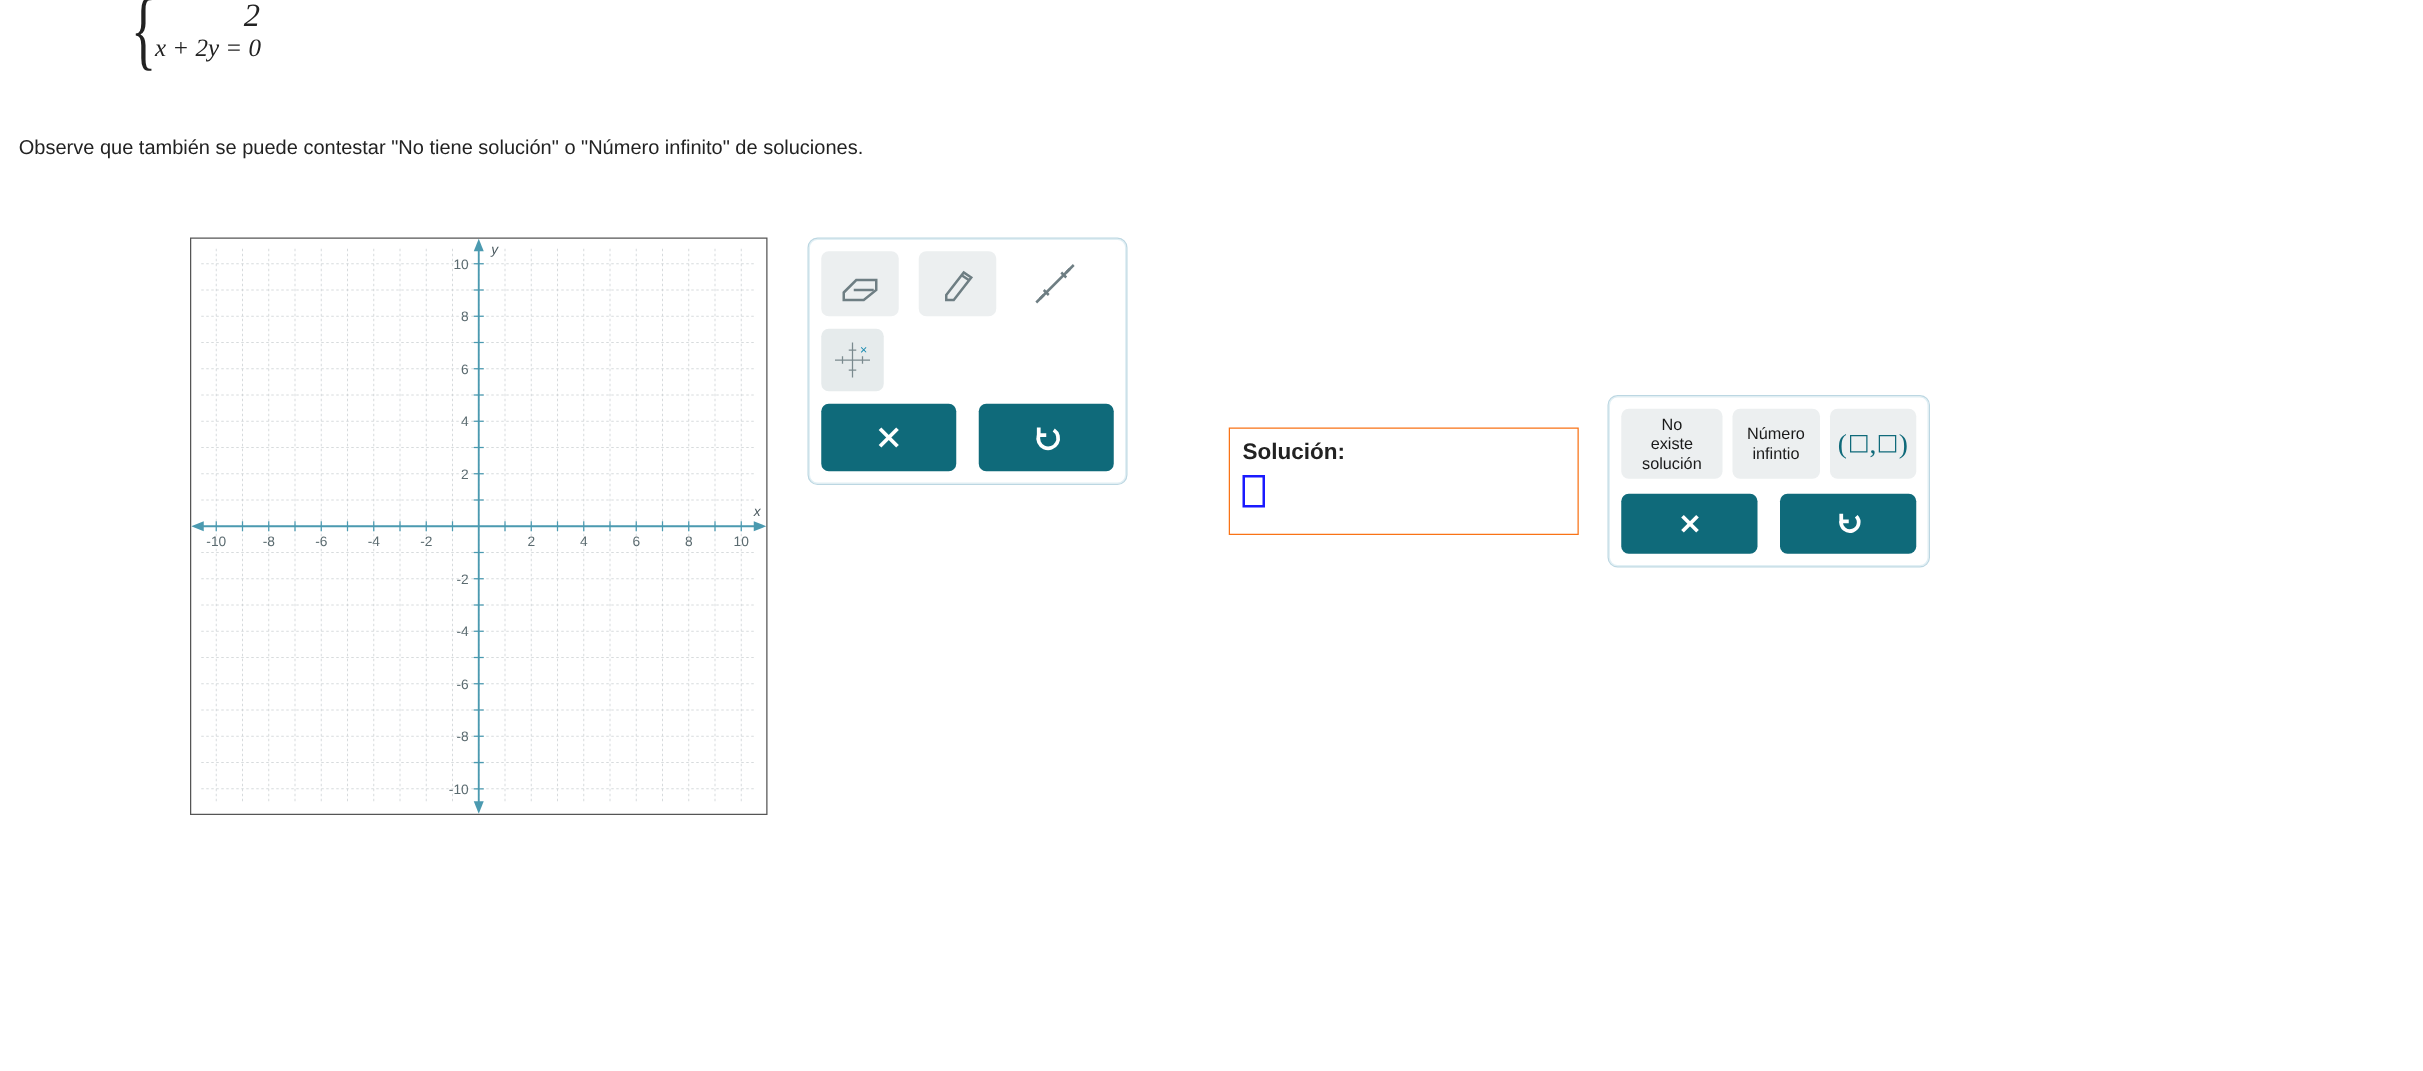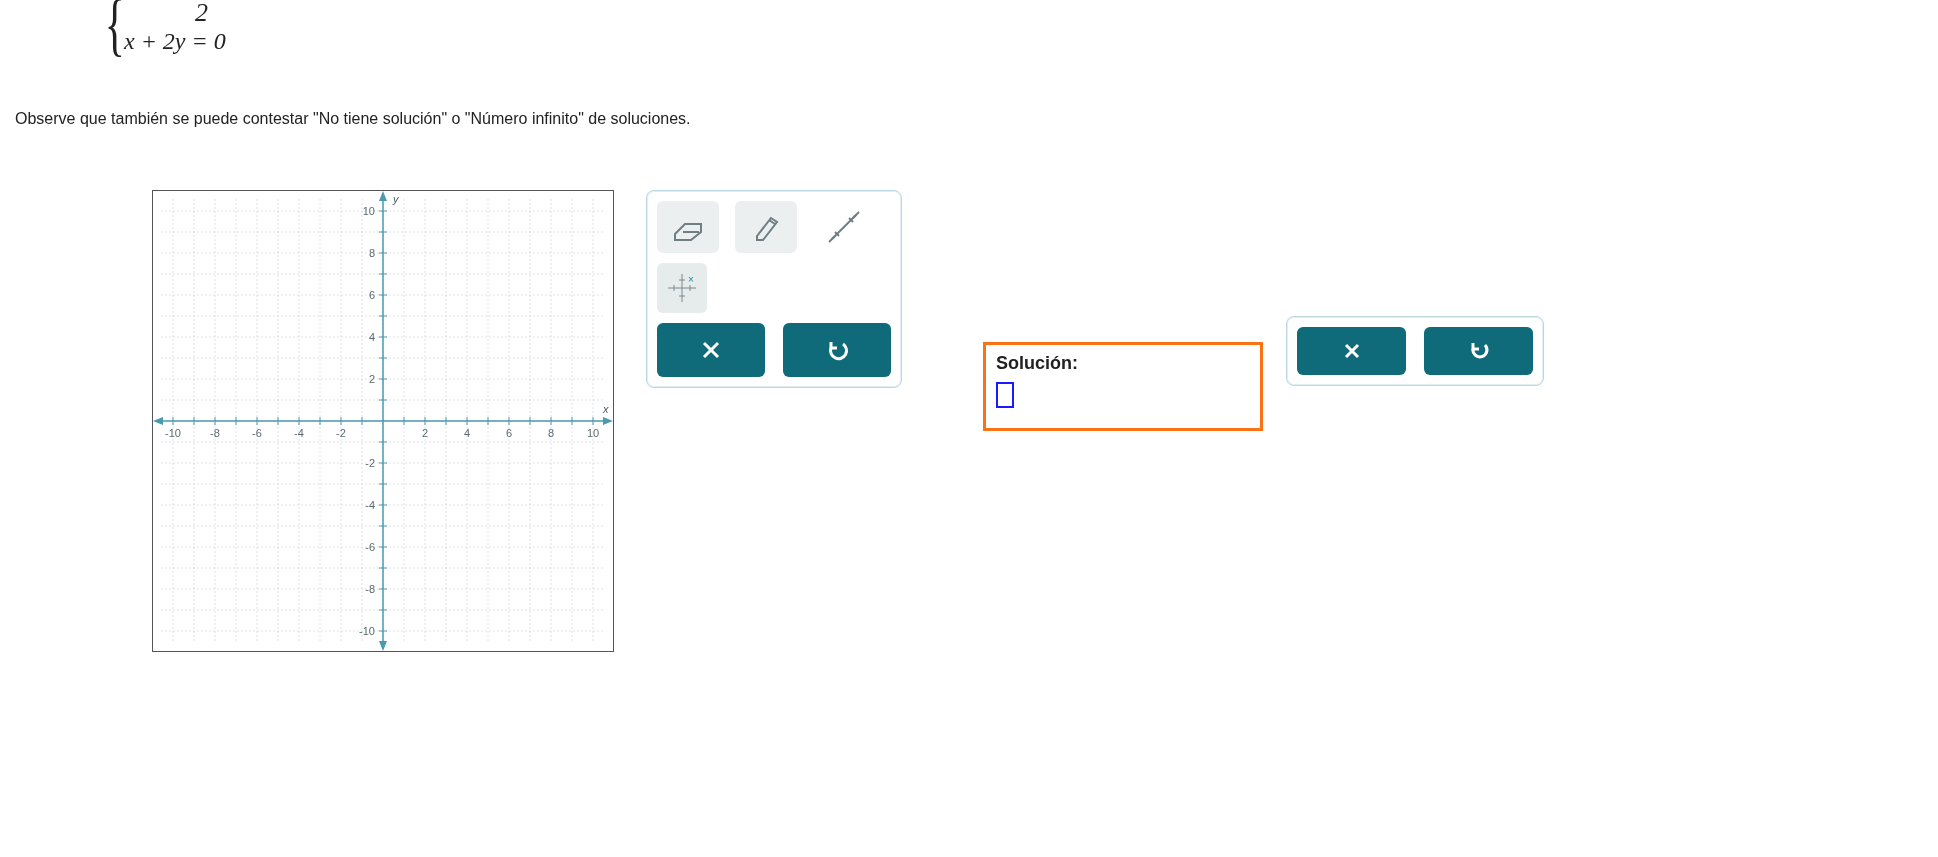--- a/index.html
+++ b/index.html
@@ -27,21 +27,21 @@
     font-weight: 300;
     line-height: 1;
     transform: scaleX(0.6);
   }
   .eq-top {
     left: 195px; top: -2px;
     font-size: 26px;
   }
   .eq-bot {
     left: 124px; top: 28px;
-    font-size: 24px;
+    font-size: 20px;
   }
   .instruction {
     position: absolute;
     left: 15px; top: 110px;
     font-size: 16px;
     color: #222;
     font-family: Verdana, "Segoe UI", sans-serif;
   }
 
   
@@ -89,21 +89,21 @@
     display:flex; align-items:center; justify-content:center;
     color:#fff;
     cursor:pointer;
   }
 
   
   .solution-box {
     position: absolute;
     left: 983px; top: 342px;
     width: 280px;
-    border: 3px solid #f97316;
+    border: 1px solid #f97316;
     padding: 8px 10px 16px;
     background: #fff;
   }
   .solution-title { font-weight:700; font-size:18px; margin-bottom:8px; }
   .empty-slot {
     width:18px; height:26px;
     border:2px solid #1a1aff;
     display:inline-block;
   }
 
@@ -347,20 +347,38 @@
     </div>
   </div>
 </div>
 
 <div class="solution-box">
   <div class="solution-title">Solución:</div>
   <span class="empty-slot"></span>
 </div>
 
 <div class="panel panel2">
+  <div class="opt-row">
+    <div class="opt-btn w1">
+      <div>
+        <div>No</div>
+        <div>existe</div>
+        <div>solución</div>
+      </div>
+    </div>
+    <div class="opt-btn w2">
+      <div>
+        <div>Número</div>
+        <div>infintio</div>
+      </div>
+    </div>
+    <div class="opt-btn w3">
+      (<span class="placeholder-sq"></span>,<span class="placeholder-sq"></span>)
+    </div>
+  </div>
   <div class="act-row2">
     <div class="act-btn2">
       <svg width="20" height="20">
           <g class="sicon-w">
         <line x1="4" y1="4" x2="16" y2="16"></line>
             <line x1="16" y1="4" x2="4" y2="16"></line>
       </g>
         </svg>
     </div>
     <div class="act-btn2">

